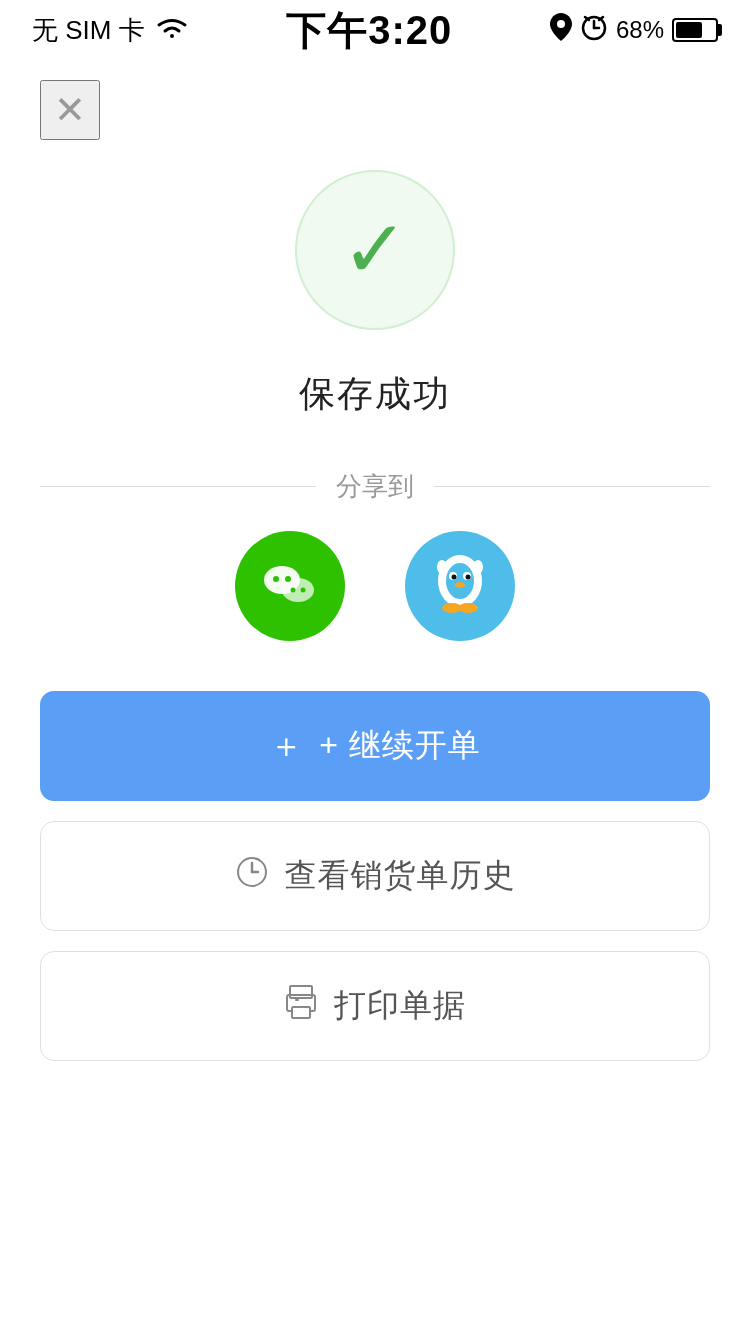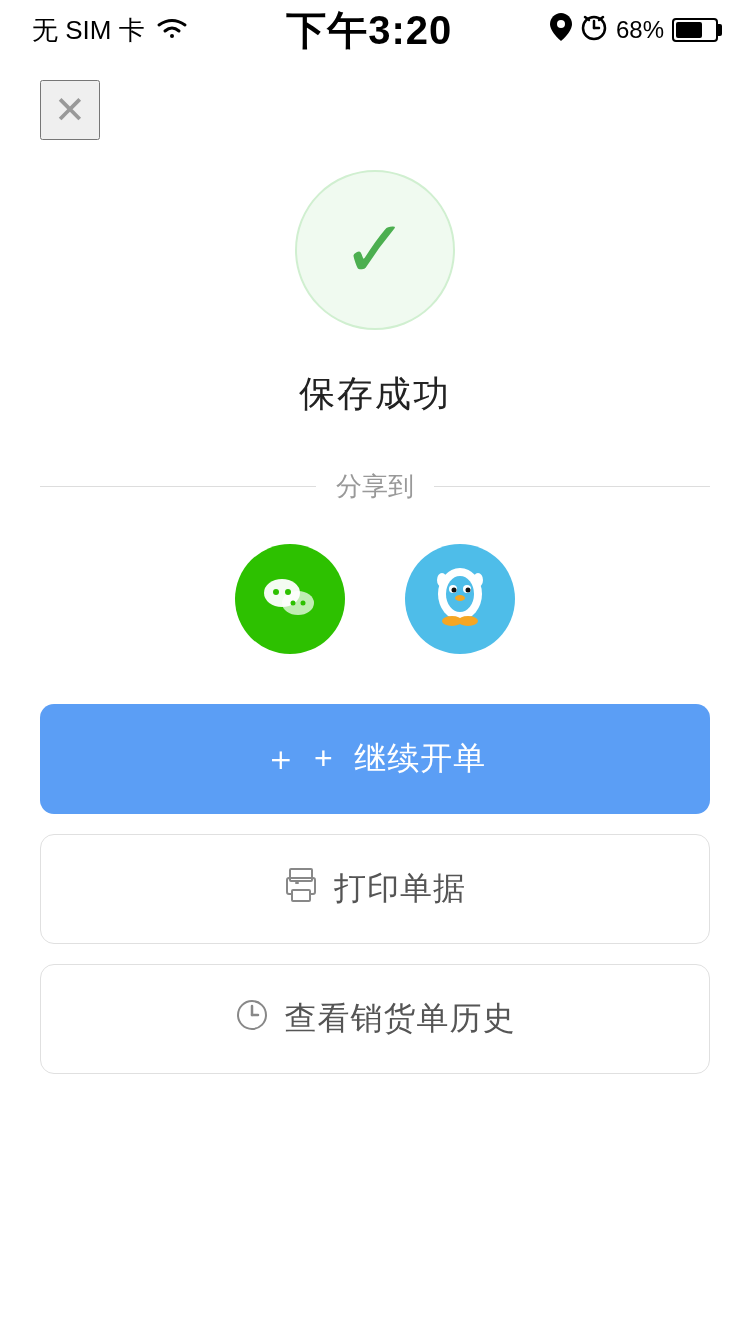--- a/index.html
+++ b/index.html
@@ -146,21 +146,21 @@
     
     .share-section {
       width: 100%;
       margin-bottom: 50px;
     }
 
     .share-divider {
       display: flex;
       align-items: center;
       gap: 20px;
-      margin-bottom: 40px;
+      margin-bottom: 27px;
     }
 
     .share-divider::before,
     .share-divider::after {
       content: '';
       flex: 1;
       height: 1px;
       background: #ddd;
     }
 
@@ -229,21 +229,20 @@
       border: 1px solid #e0e0e0;
     }
 
     .action-btn-icon {
       font-size: 34px;
     }
 
     .action-btn-label {
       font-size: 32px;
       letter-spacing: 1px;
-      font-family: Liberation Mono, monospace;
     }
   </style>
 </head>
 <body>
 
 <div class="status-bar">
   <div class="status-left">
     <span>无 SIM 卡</span>
     <span>
       <svg width="34" height="26" viewBox="0 0 34 26" fill="none">
@@ -337,34 +336,34 @@
   <div class="actions">
 
     <button class="action-btn primary">
       <span class="action-btn-icon">＋</span>
       <span class="action-btn-label">+ 继续开单</span>
     </button>
 
     <button class="action-btn secondary">
       <span class="action-btn-icon">
         <svg width="34" height="34" viewBox="0 0 34 34" fill="none">
+          <circle cx="17" cy="17" r="14" stroke="#888" stroke-width="2"></circle>
+          <line x1="17" y1="17" x2="17" y2="8" stroke="#888" stroke-width="2.5" stroke-linecap="round"></line>
+          <line x1="17" y1="17" x2="23" y2="17" stroke="#888" stroke-width="2.5" stroke-linecap="round"></line>
+        </svg>
+      </span>
+      <span class="action-btn-label">查看销货单历史</span>
+    </button>
+
+    <button class="action-btn secondary">
+      <span class="action-btn-icon">
+        <svg width="34" height="34" viewBox="0 0 34 34" fill="none">
           <rect x="6" y="1" width="22" height="12" rx="1" stroke="#888" stroke-width="2"></rect>
           <rect x="3" y="10" width="28" height="16" rx="2" stroke="#888" stroke-width="2"></rect>
           <rect x="8" y="22" width="18" height="11" rx="1" stroke="#888" stroke-width="2" fill="white"></rect>
           <rect x="11" y="14" width="4" height="2" fill="#888" rx="1"></rect>
         </svg>
       </span>
       <span class="action-btn-label">打印单据</span>
     </button>
-
-    <button class="action-btn secondary">
-      <span class="action-btn-icon">
-        <svg width="34" height="34" viewBox="0 0 34 34" fill="none">
-          <circle cx="17" cy="17" r="14" stroke="#888" stroke-width="2"></circle>
-          <line x1="17" y1="17" x2="17" y2="8" stroke="#888" stroke-width="2.5" stroke-linecap="round"></line>
-          <line x1="17" y1="17" x2="23" y2="17" stroke="#888" stroke-width="2.5" stroke-linecap="round"></line>
-        </svg>
-      </span>
-      <span class="action-btn-label">查看销货单历史</span>
-    </button>
   </div>
 
 </div>
 
 </body></html>

